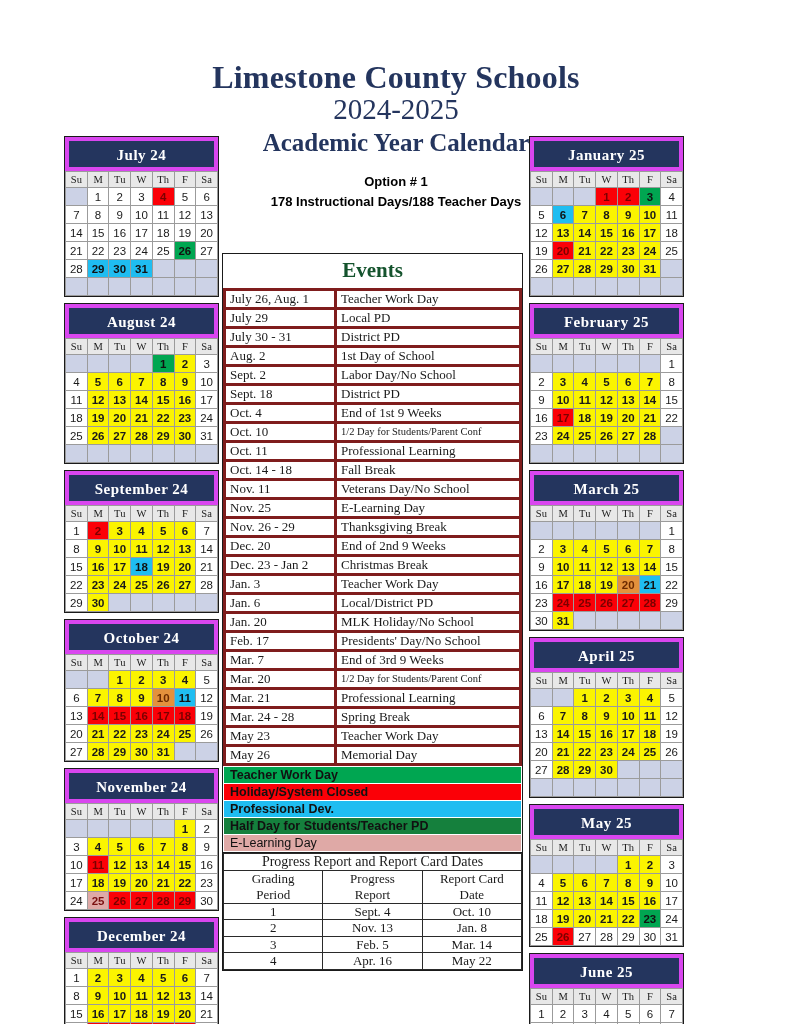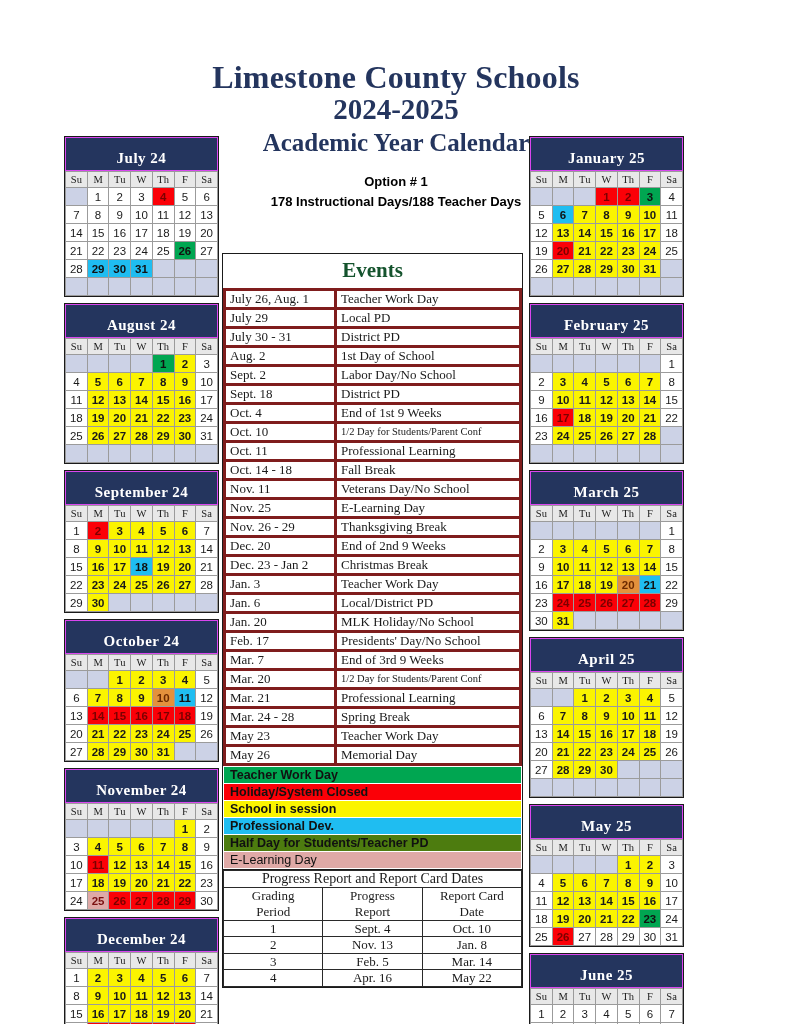--- a/index.html
+++ b/index.html
@@ -22,21 +22,21 @@
     left: 196px; top: 62px;
     width: 400px;
     text-align: center;
     color: #24355e;
   }
   .hdr-line1 {
     font-size: 32px; font-weight: bold; letter-spacing: .2px;
     line-height: 30px;
   }
   .hdr-line2 {
-    font-size: 29px; font-weight: bold; line-height: 34px;
+    font-size: 29px; font-weight: normal; line-height: 34px;
   }
   .hdr-line3 {
     font-size: 25px; font-weight: bold; line-height: 34px;
   }
   .hdr-opt {
     margin-top: 12px;
     font-family: "Liberation Sans", sans-serif;
     font-size: 13px; font-weight: bold; color: #000000;
     line-height: 20px;
   }
@@ -52,23 +52,23 @@
     margin-bottom: 6px;
     background: #fff;
   }
   .month .mtitle {
     background: #24355e;
     color: #ffffff;
     font-family: "Liberation Serif", serif;
     font-weight: bold;
     font-size: 15px;
     text-align: center;
-    padding: 12px 0 3px 0;
+    padding: 6px 0 3px 0;
     letter-spacing: .5px;
-    border: 1px solid #d946ef;
+    border: 4px solid #d946ef;
   }
   .month table {
     width: 100%;
     border-collapse: collapse;
     table-layout: fixed;
   }
   .month th {
     background: #e8e8e8;
     color: #1a1a1a;
     font-family: "Liberation Serif", serif;
@@ -141,21 +141,21 @@
     color: #111111;
     padding: 0 0 0 6px;
     height: 16.5px;
     line-height: 16px;
     border: 1px solid #ffffff;
   }
   .lg-green  { background: #00a651; }
   .lg-red    { background: #fb0007; }
   .lg-yellow { background: #fbf400; }
   .lg-cyan   { background: #1fbdf1; }
-  .lg-orange { background: #4d7c0f; }
+  .lg-orange { background: #15803d; }
   .lg-pink   { background: #dfa9a6; font-weight: normal !important; }
 
   
   .prc-wrap { border-top: 1px solid #1a1a1a; }
   table.prc { width: 100%; border-collapse: collapse; table-layout: fixed; }
   table.prc td {
     border: 1px solid #2a2a2a;
     text-align: center;
     font-family: "Liberation Serif", serif;
     font-size: 13px;
@@ -1107,23 +1107,20 @@
     </table>
     <table class="legend">
       <tbody>
           <tr>
             <td class="lg-green">Teacher Work Day</td>
           </tr>
           <tr>
             <td class="lg-red">Holiday/System Closed</td>
           </tr>
           <tr>
-            <td class="lg-yellow">School in session</td>
-          </tr>
-          <tr>
             <td class="lg-cyan">Professional Dev.</td>
           </tr>
           <tr>
             <td class="lg-orange">Half Day for Students/Teacher PD</td>
           </tr>
           <tr>
             <td class="lg-pink">E-Learning Day</td>
           </tr>
         </tbody>
     </table>

